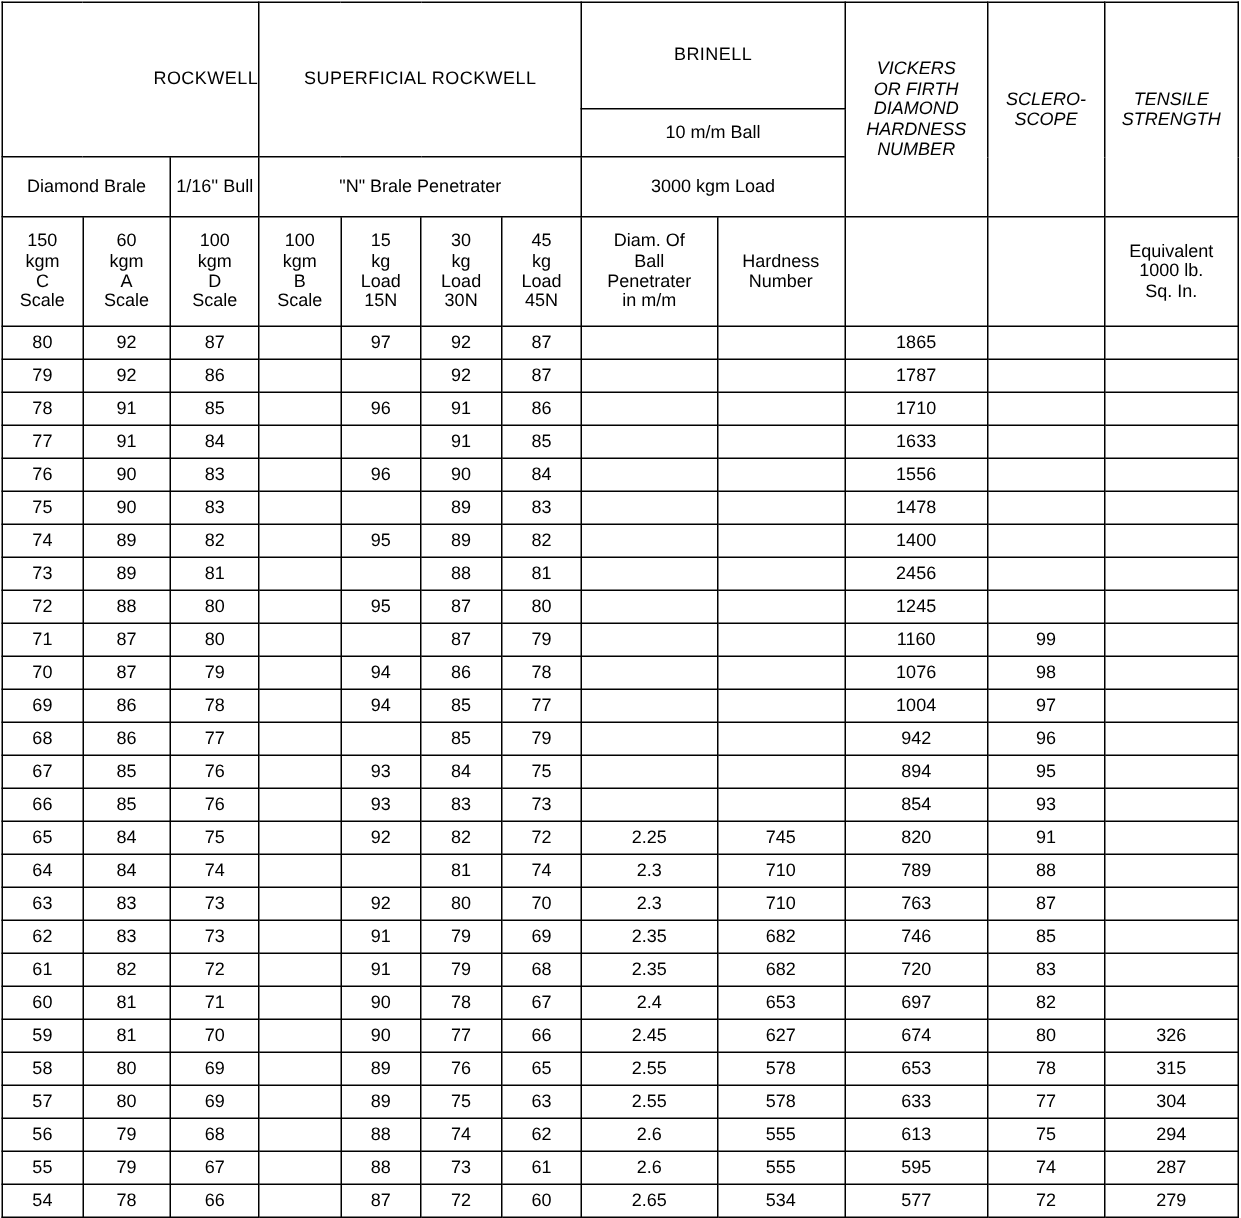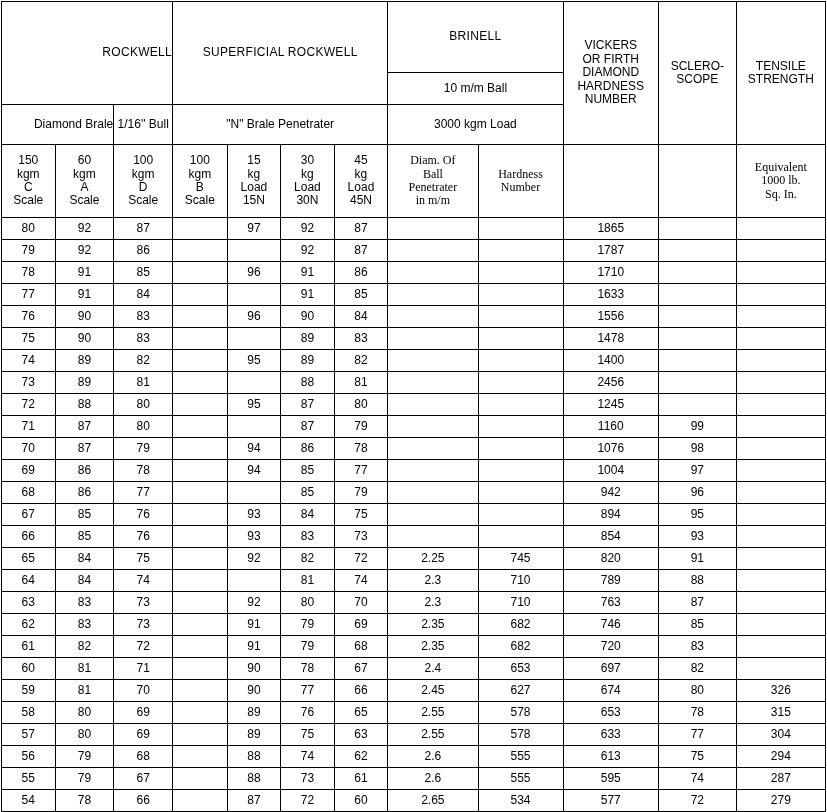--- a/index.html
+++ b/index.html
@@ -37,20 +37,21 @@
   
   .grp {
     font-weight: bold;
     font-size: 13px;
     letter-spacing: 0.3px;
   }
   .grp-small {
     font-weight: bold;
     font-size: 12px;
     line-height: 1.15;
+    font-style: italic;
   }
   .sub {
     font-weight: bold;
     font-size: 12.5px;
   }
   .sub-small {
     font-weight: bold;
     font-size: 11.5px;
     line-height: 1.15;
   }
@@ -58,21 +59,20 @@
     font-weight: bold;
     font-size: 11.5px;
     line-height: 1.18;
     padding: 2px 1px;
   }
   .colhead-wide {
     font-weight: bold;
     font-size: 11.5px;
     line-height: 1.2;
     padding: 2px 2px;
-    font-family: Liberation Serif, serif;
   }
   td.data {
     height: 21px;
     font-size: 12.5px;
   }
   
   col.c1 { width: 51px; }
   col.c2 { width: 56px; }
   col.c3 { width: 56px; }
   col.c4 { width: 52px; }
@@ -124,21 +124,21 @@
         </td>
         <td class="grp-small" rowspan="3" style="height:142px;">
           <div>TENSILE</div>
           <div>STRENGTH</div>
         </td>
       </tr>
       <tr>
         <td class="sub" colspan="2" style="height:26px;margin-top:28px;">10 m/m Ball</td>
       </tr>
       <tr>
-        <td class="sub" colspan="2" style="height:32px;text-align:right;">Diamond Brale</td>
+        <td class="sub" colspan="2" style="height:32px;">Diamond Brale</td>
         <td class="sub-small" style="height:32px;">
           <div>1/16'' Bull</div>
         </td>
         <td class="sub" colspan="4" style="height:32px;">"N" Brale Penetrater</td>
         <td class="sub" colspan="2" style="height:32px;text-align:center;">3000 kgm Load</td>
       </tr>
       <tr>
         <td class="colhead" style="height:72px;">
           <div>150</div>
           <div>kgm</div>

